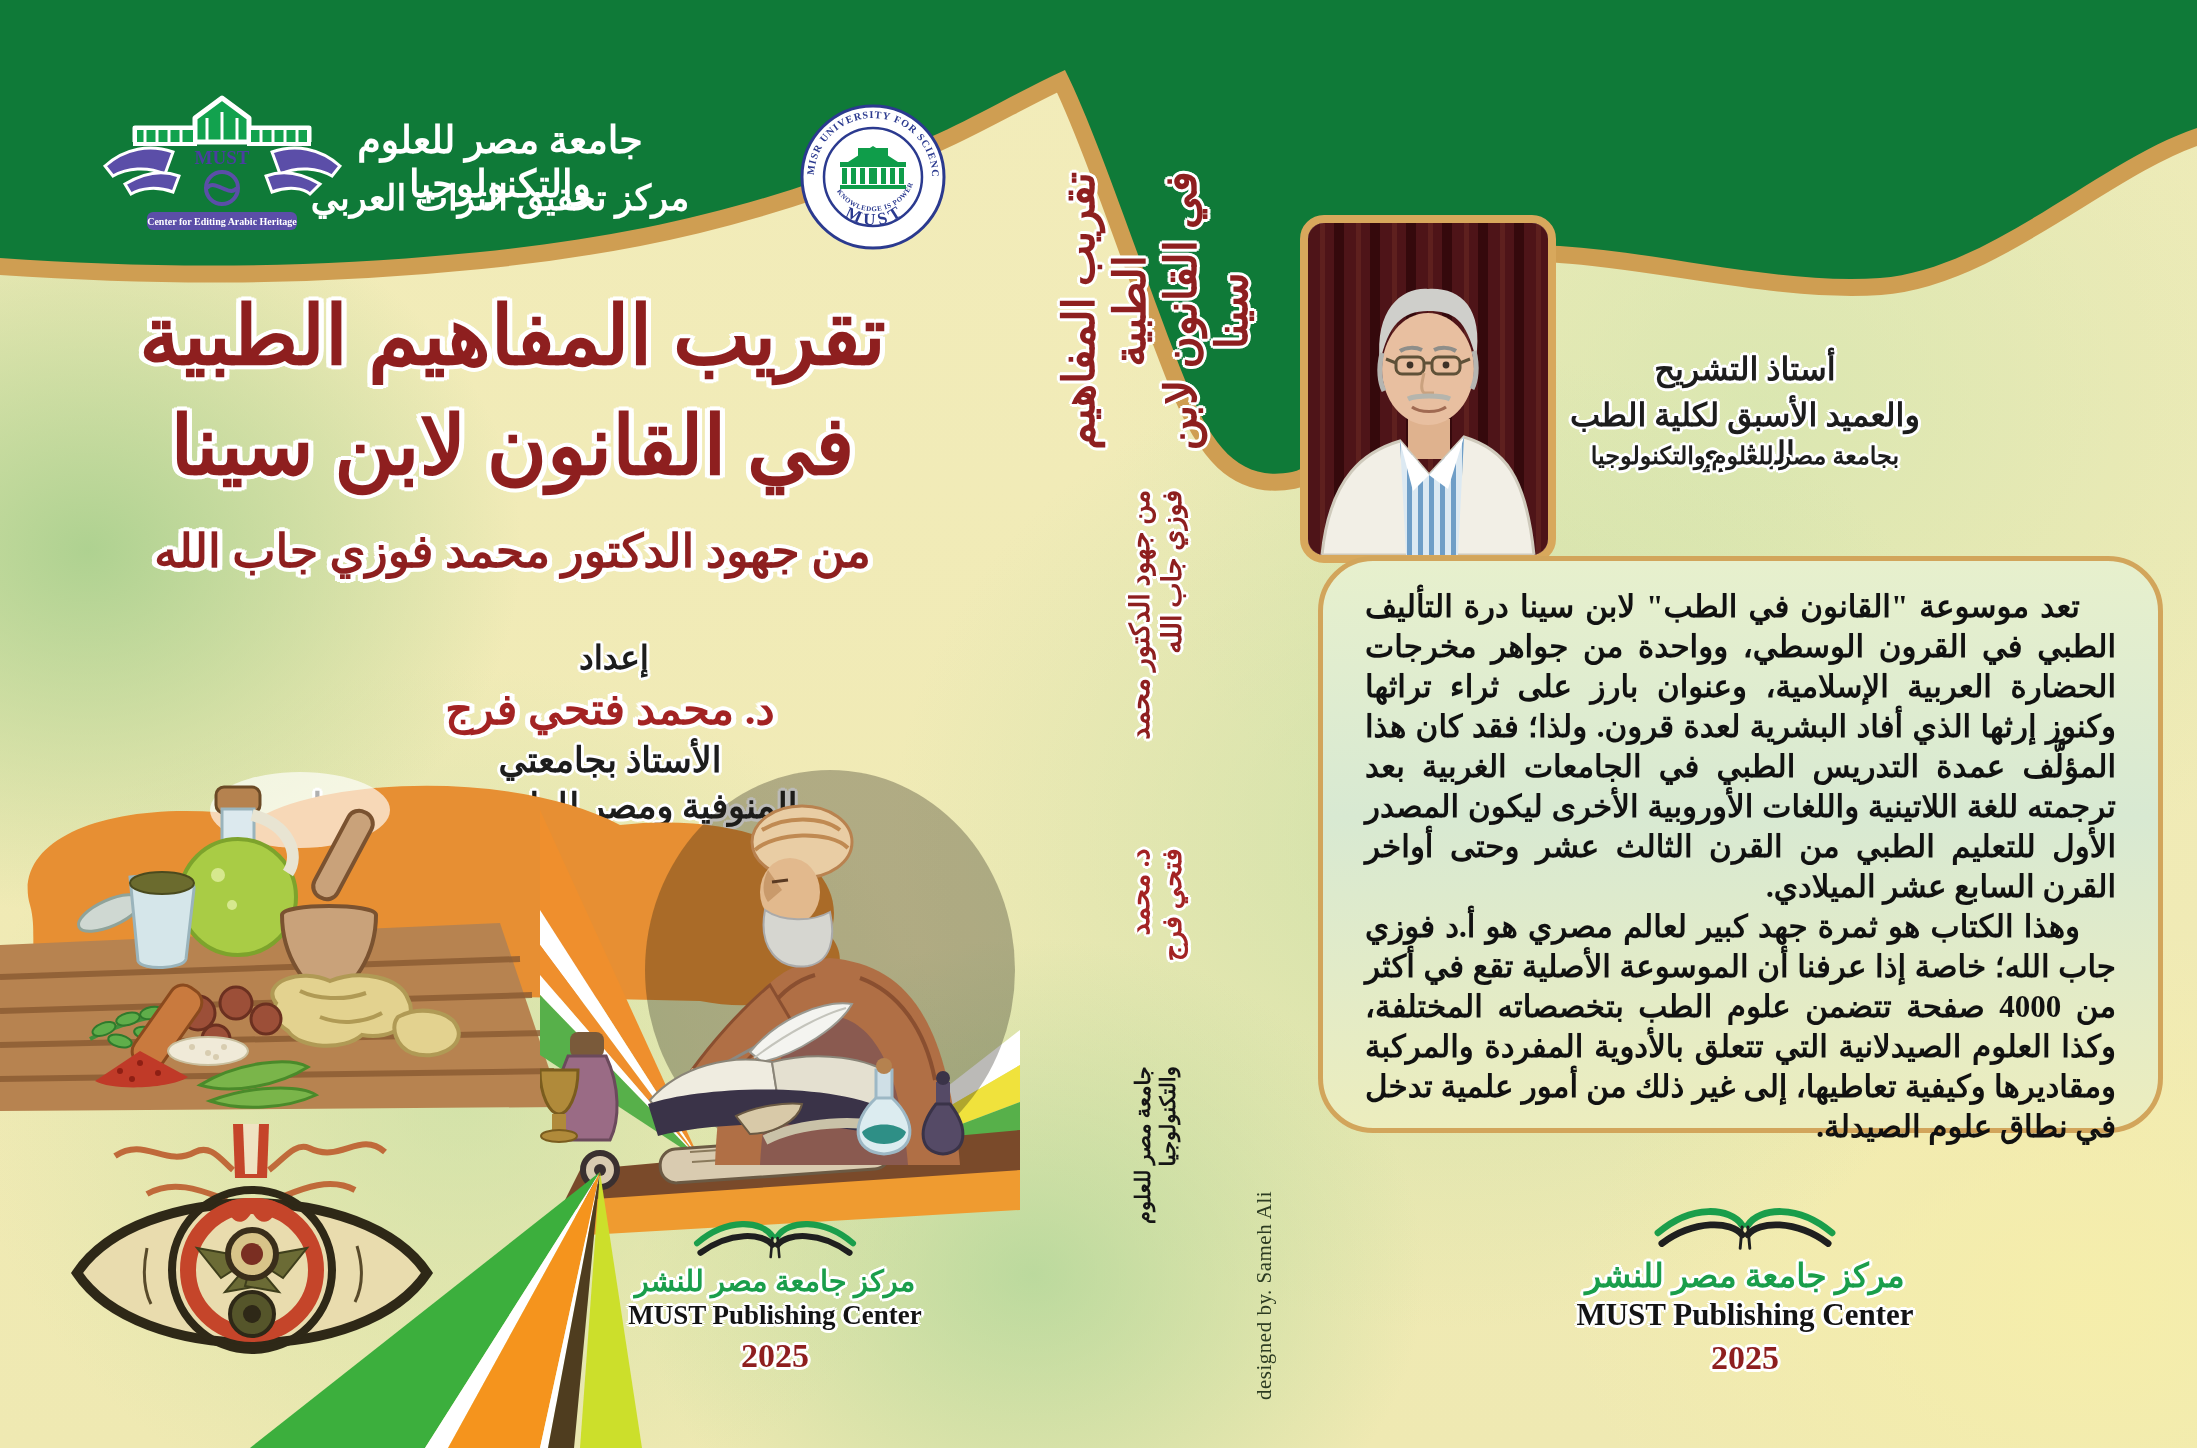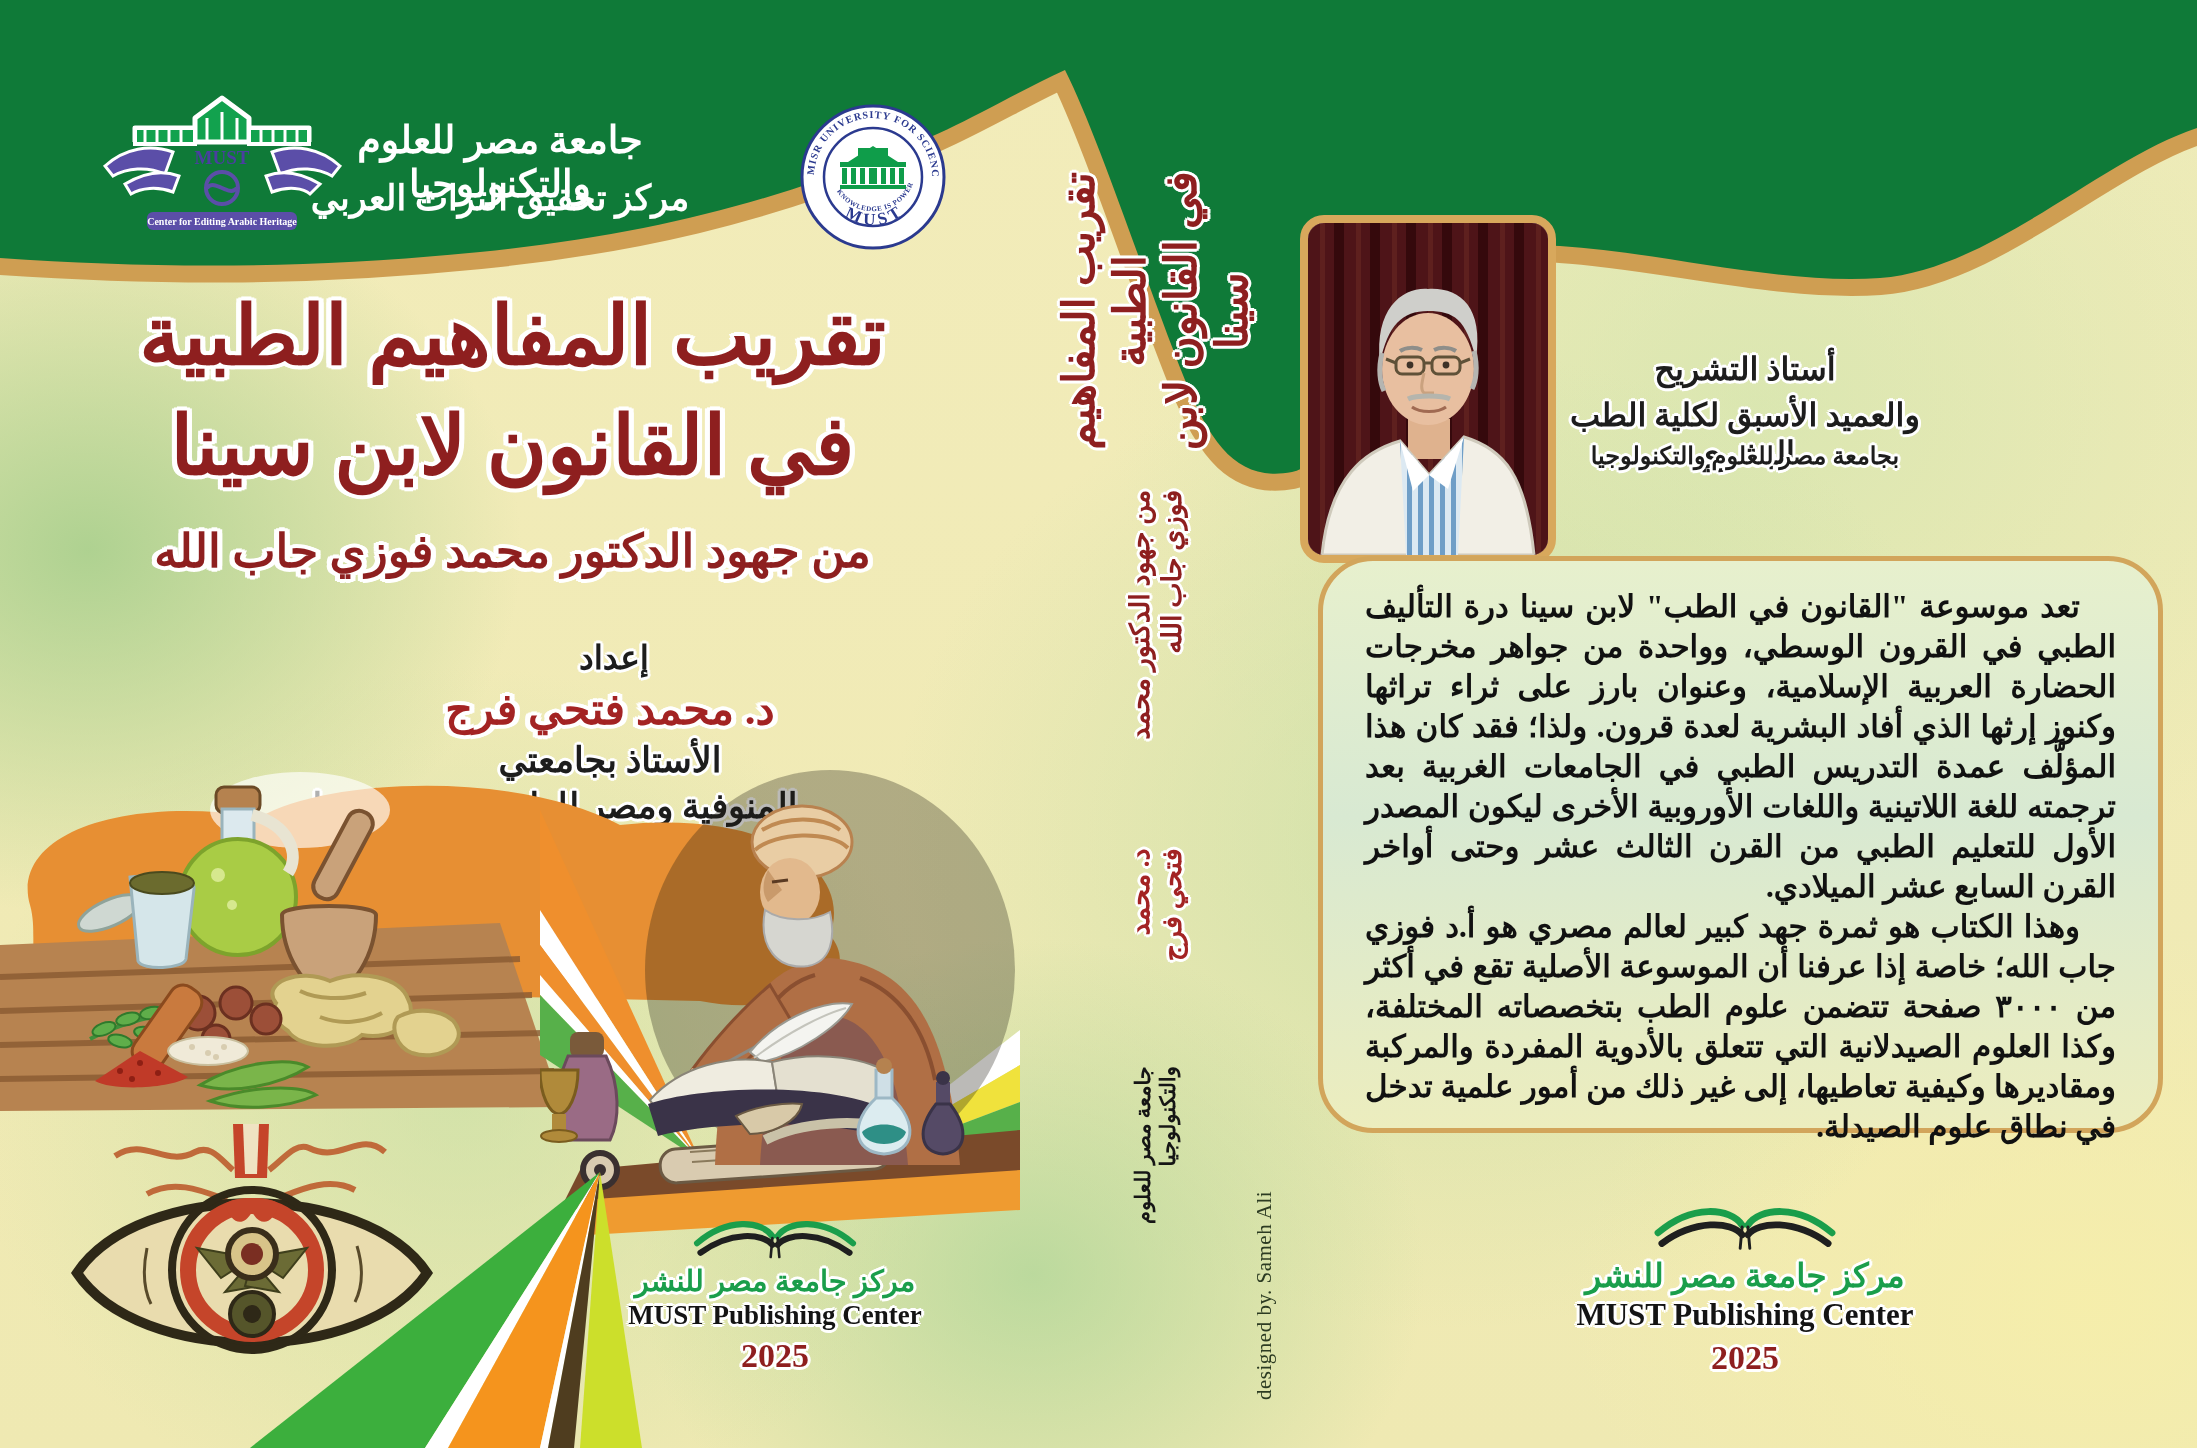--- a/index.html
+++ b/index.html
@@ -395,21 +395,21 @@
       <path d="M100,176 C108,172 134,172 142,176" fill="none" stroke="#b5b5ad" stroke-width="5"></path>
     </svg>
   </div>
 
   <div class="abs ctr rtl b blk ow" style="left:1555px;top:350px;width:380px;font-size:32px;">أستاذ التشريح</div>
   <div class="abs ctr rtl b blk ow" style="left:1530px;top:396px;width:430px;font-size:32px;">والعميد الأسبق لكلية الطب البشري</div>
   <div class="abs ctr rtl b blk ow" style="left:1530px;top:442px;width:430px;font-size:24px;">بجامعة مصر للعلوم والتكنولوجيا</div>
 
   <div class="abs rtl blurb">
     <p>تعد موسوعة "القانون في الطب" لابن سينا درة التأليف الطبي في القرون الوسطي، وواحدة من جواهر مخرجات الحضارة العربية الإسلامية، وعنوان بارز على ثراء تراثها وكنوز إرثها الذي أفاد البشرية لعدة قرون. ولذا؛ فقد كان هذا المؤلَّف عمدة التدريس الطبي في الجامعات الغربية بعد ترجمته للغة اللاتينية واللغات الأوروبية الأخرى ليكون المصدر الأول للتعليم الطبي من القرن الثالث عشر وحتى أواخر القرن السابع عشر الميلادي.</p>
-    <p>وهذا الكتاب هو ثمرة جهد كبير لعالم مصري هو أ.د فوزي جاب الله؛ خاصة إذا عرفنا أن الموسوعة الأصلية تقع في أكثر من ٣٠٠٠ صفحة تتضمن علوم الطب بتخصصاته المختلفة، وكذا العلوم الصيدلانية التي تتعلق بالأدوية المفردة والمركبة ومقاديرها وكيفية تعاطيها، إلى غير ذلك من أمور علمية تدخل في نطاق علوم الصيدلة.</p>
+    <p>وهذا الكتاب هو ثمرة جهد كبير لعالم مصري هو أ.د فوزي جاب الله؛ خاصة إذا عرفنا أن الموسوعة الأصلية تقع في أكثر من 4000 صفحة تتضمن علوم الطب بتخصصاته المختلفة، وكذا العلوم الصيدلانية التي تتعلق بالأدوية المفردة والمركبة ومقاديرها وكيفية تعاطيها، إلى غير ذلك من أمور علمية تدخل في نطاق علوم الصيدلة.</p>
   </div>
 
   <div class="abs designer">designed by. Sameh Ali</div>
 
   <div class="abs pub" style="left:1565px;top:1198px;width:360px;">
     <svg width="210" height="58" viewBox="0 0 200 60">
       <g fill="none" stroke-linecap="round">
         <path d="M10,36 C45,6 85,10 97,28" stroke="#1a9e4b" stroke-width="7"></path>
         <path d="M103,28 C115,10 155,6 190,36" stroke="#1a9e4b" stroke-width="7"></path>
         <path d="M14,47 C48,22 86,24 97,38" stroke="#1f1f1f" stroke-width="7"></path>

